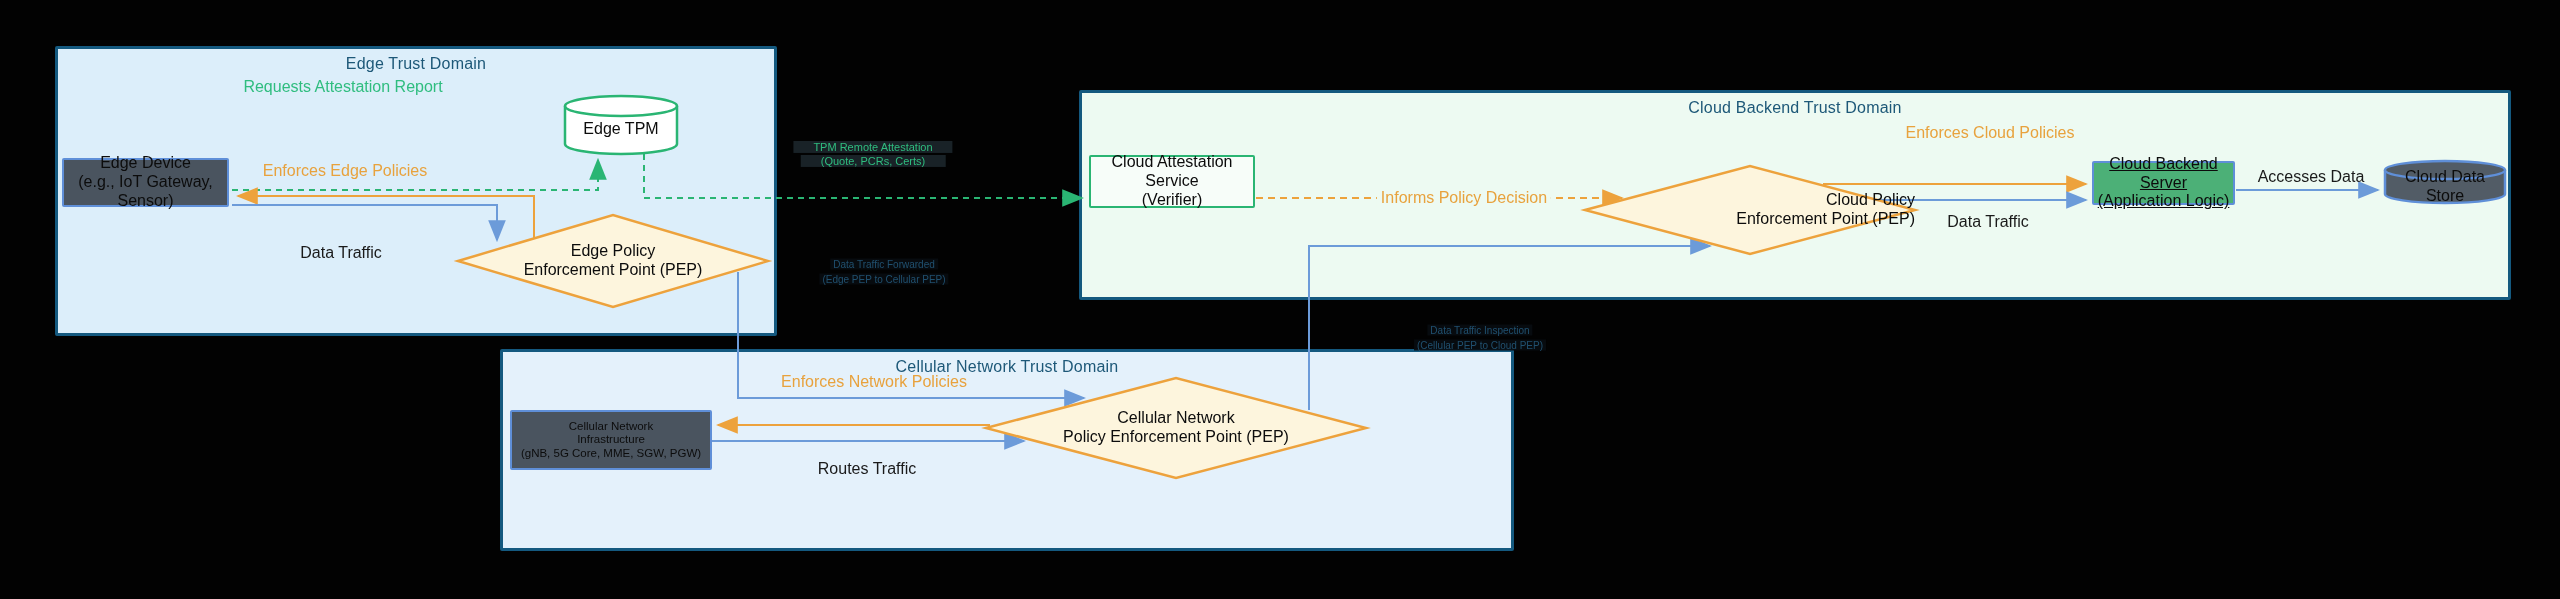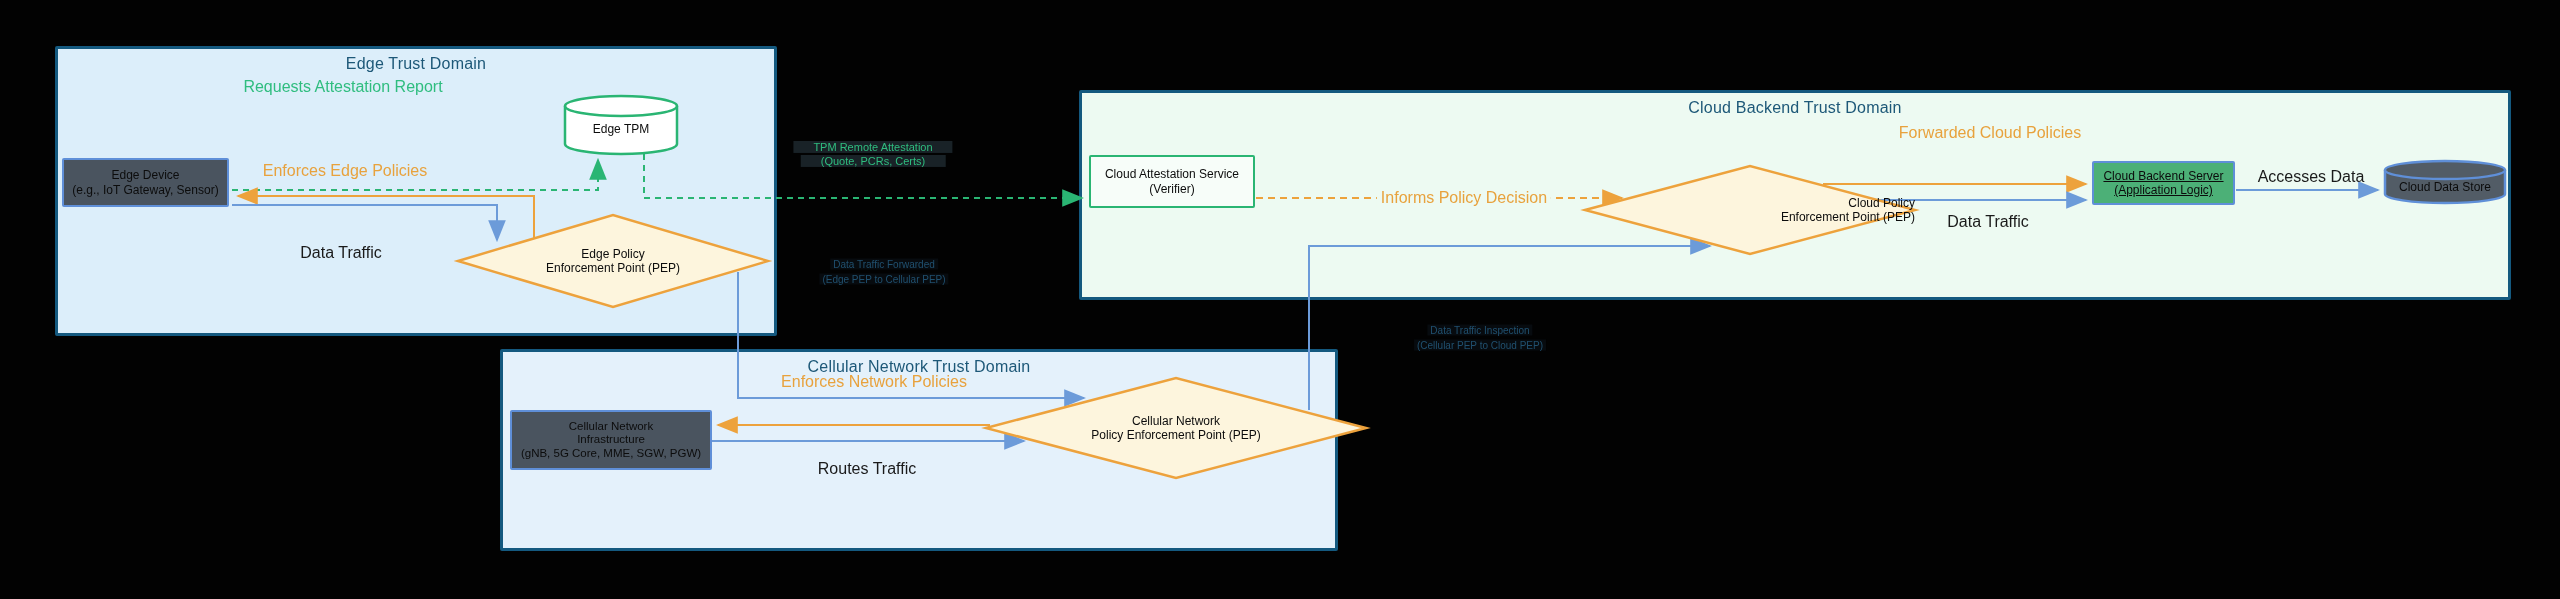--- a/index.html
+++ b/index.html
@@ -3,29 +3,29 @@
 <meta charset="utf-8">
 <style>
   html,body { margin:0; padding:0; background:#000; }
   .canvas {
     position:relative; width:2560px; height:599px; background:#020202;
     font-family:"Liberation Sans", sans-serif; overflow:hidden;
   }
   .domain { position:absolute; border:3px solid #14597f; border-radius:2px; box-sizing:border-box; }
   .domain.edge     { left:55px;   top:46px;  width:722px;  height:290px; background:#dceefa; }
   .domain.cloud    { left:1079px; top:90px;  width:1432px; height:210px; background:#edfaf2; }
-  .domain.cellular { left:500px;  top:349px; width:838px;  height:202px; background:#e4f1fb; }
+  .domain.cellular { left:500px;  top:349px; width:1014px;  height:202px; background:#e4f1fb; }
   .domain-title {
     position:absolute; top:6px; left:0; right:0; text-align:center;
     font-size:16px; font-weight:500; color:#1d5878; letter-spacing:0.2px;
   }
   svg.overlay { position:absolute; left:0; top:0; pointer-events:none; }
   .node {
     position:absolute; display:flex; flex-direction:column; justify-content:center;
-    align-items:center; text-align:center; color:#0c0c0c; font-size:12px;
+    align-items:center; text-align:center; color:#0c0c0c; font-size:16px;
     line-height:1.18; box-sizing:border-box; border-radius:2px;
   }
   .dark-node   { background:#4a545f; border:2px solid #5f8fd8; }
   .green-node  { background:#4cb077; border:2px solid #5f8fd8;text-decoration:underline; }
   .attest-node { background:#f7fdf9; border:2px solid #2ab573; }
   .shape-text  { background:transparent; border:none; }
   .lbl {
     position:absolute; transform:translate(-50%,-50%); white-space:nowrap;
     font-size:16px; color:#1a1a1a; line-height:1.1;
   }
@@ -137,21 +137,21 @@
   <div class="lbl lbl-orange" style="left:345px; top:171px;">Enforces Edge Policies</div>
   <div class="lbl" style="left:341px; top:253px;">Data Traffic</div>
 
   <div class="lbl lbl-green-dark" style="left:873px; top:147px;">TPM Remote Attestation</div>
   <div class="lbl lbl-green-dark" style="left:873px; top:161px;">(Quote, PCRs, Certs)</div>
 
   <div class="lbl lbl-dark" style="left:884px; top:264px;">Data Traffic Forwarded</div>
   <div class="lbl lbl-dark" style="left:884px; top:279px;">(Edge PEP to Cellular PEP)</div>
 
   <div class="lbl lbl-orange-bg" style="left:1464px; top:198px;">Informs Policy Decision</div>
-  <div class="lbl lbl-orange" style="left:1990px; top:133px;">Forwarded Cloud Policies</div>
+  <div class="lbl lbl-orange" style="left:1990px; top:133px;">Enforces Cloud Policies</div>
   <div class="lbl" style="left:1988px; top:222px;">Data Traffic</div>
   <div class="lbl" style="left:2311px; top:177px;">Accesses Data</div>
 
   <div class="lbl lbl-orange" style="left:874px; top:382px;">Enforces Network Policies</div>
   <div class="lbl" style="left:867px; top:469px;">Routes Traffic</div>
 
   <div class="lbl lbl-dark" style="left:1480px; top:330px;">Data Traffic Inspection</div>
   <div class="lbl lbl-dark" style="left:1480px; top:345px;">(Cellular PEP to Cloud PEP)</div>
 
 </div>

